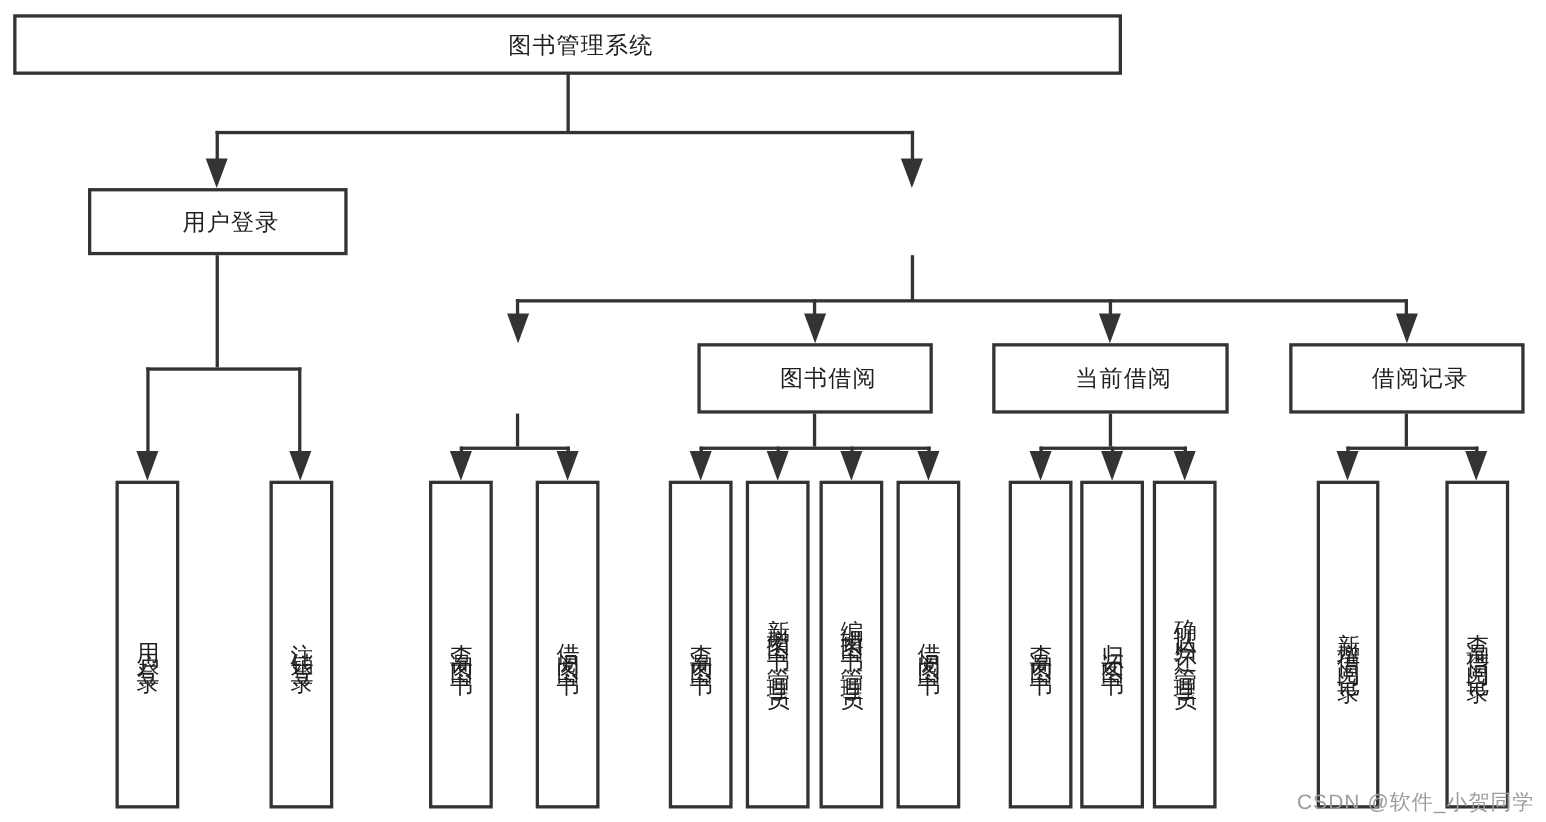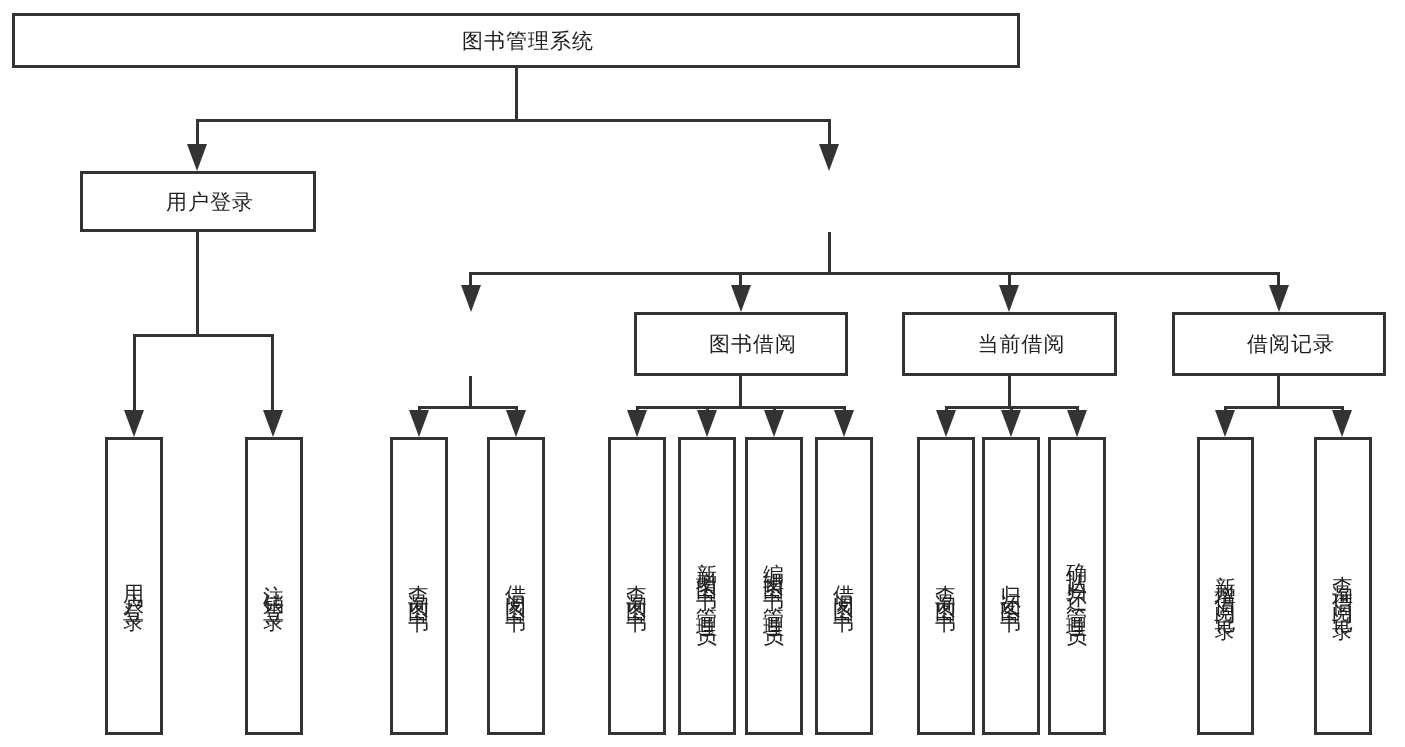--- a/index.html
+++ b/index.html
@@ -188,14 +188,15 @@
     <span class="vtext">确认归还（管理员）</span>
   </div>
 
   <div class="vbox" style="left:1197px; width:57px;">
     <span class="vtext">新增借阅记录</span>
   </div>
   <div class="vbox" style="left:1314px;">
     <span class="vtext">查询借阅记录</span>
   </div>
 
+  <div class="watermark">CSDN @软件_小贺同学</div>
 
 </div>
 
 </body></html>

